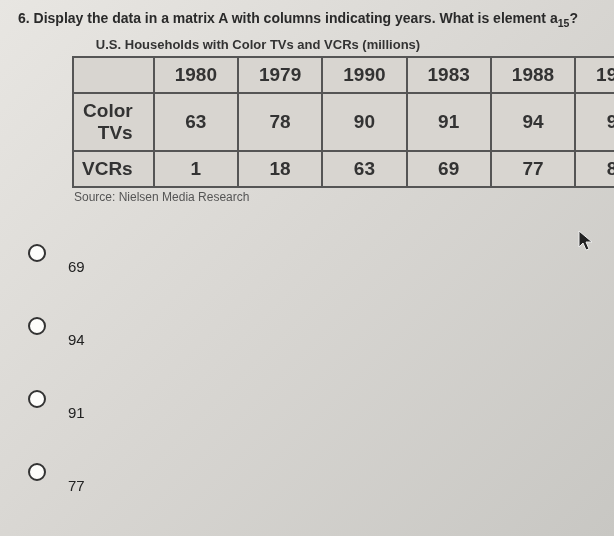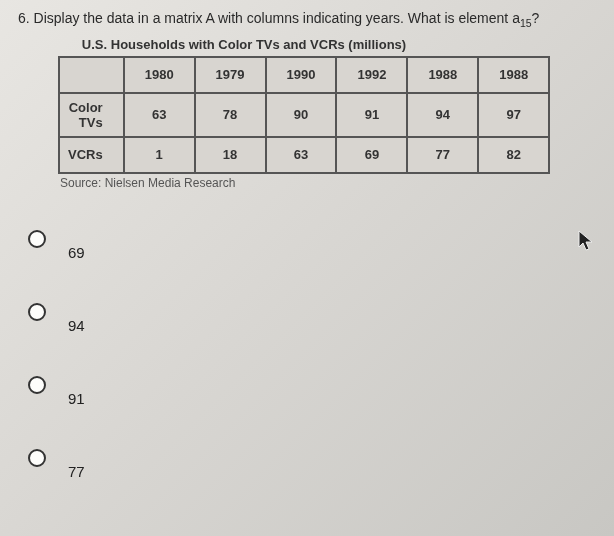--- a/index.html
+++ b/index.html
@@ -10,46 +10,46 @@
     font-family: Arial, Helvetica, sans-serif;
     background: linear-gradient(135deg, #e8e6e2 0%, #d8d6d2 50%, #c8c7c3 100%);
     color: #222;
     overflow: hidden;
     position: relative;
   }
   .page {
     padding: 10px 18px 18px 18px;
   }
   .question-line {
-    font-weight: normal;
+    font-weight: bold;
     font-size: 14px;
     color: #2a2a2a;
     margin-bottom: 8px;
   }
   .table-wrap {
-    margin-left: 40px;
+    margin-left: 54px;
     width: 372px;
   }
   .table-title {
     font-weight: bold;
     font-size: 13px;
     text-align: center;
     margin-bottom: 4px;
     color: #333;
   }
   table.data {
     border-collapse: collapse;
     width: 100%;
     background: #d8d5d0;
   }
   table.data td, table.data th {
     border: 2px solid #555;
     padding: 6px 20px;
     text-align: center;
-    font-size: 13px;
+    font-size: 19px;
     font-weight: bold;
     color: #333;
     height: 22px;
   }
   table.data td.rowhead {
     text-align: right;
     padding-left: 8px;
     width: 90px;
   }
   table.data td.corner {
@@ -107,21 +107,21 @@
 
   <div class="table-wrap">
     <div class="table-title">U.S. Households with Color TVs and VCRs (millions)</div>
     <table class="data">
       <tbody>
           <tr>
         <td class="corner"></td>
         <th>1980</th>
         <th>1979</th>
         <th>1990</th>
-        <th>1992</th>
+        <th>1983</th>
         <th>1988</th>
         <th>1988</th>
       </tr>
       <tr>
         <td class="rowhead">Color TVs</td>
         <td>63</td>
         <td>78</td>
         <td>90</td>
         <td>91</td>
         <td>94</td>

